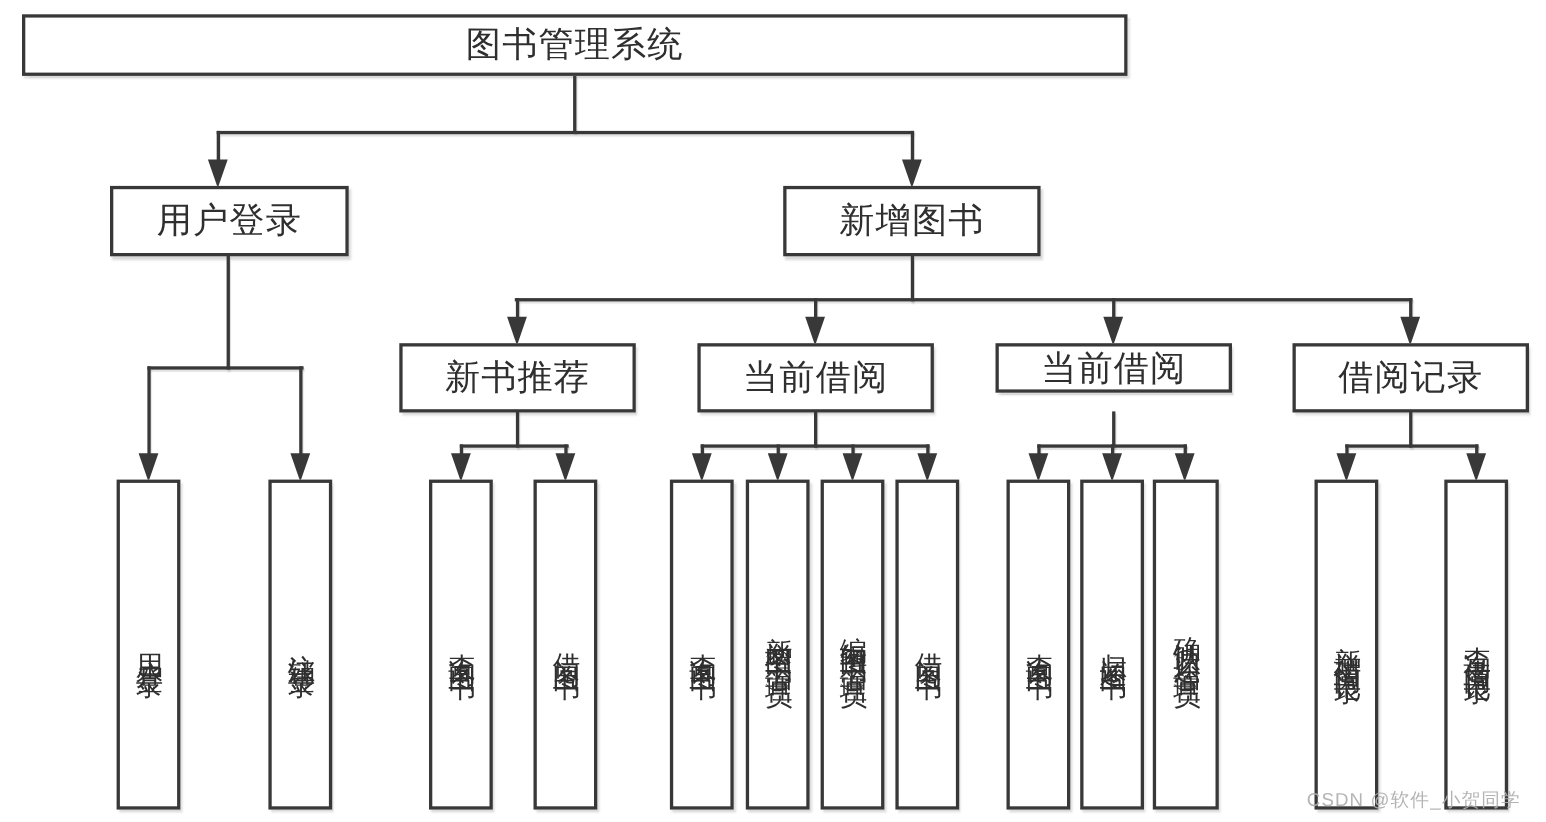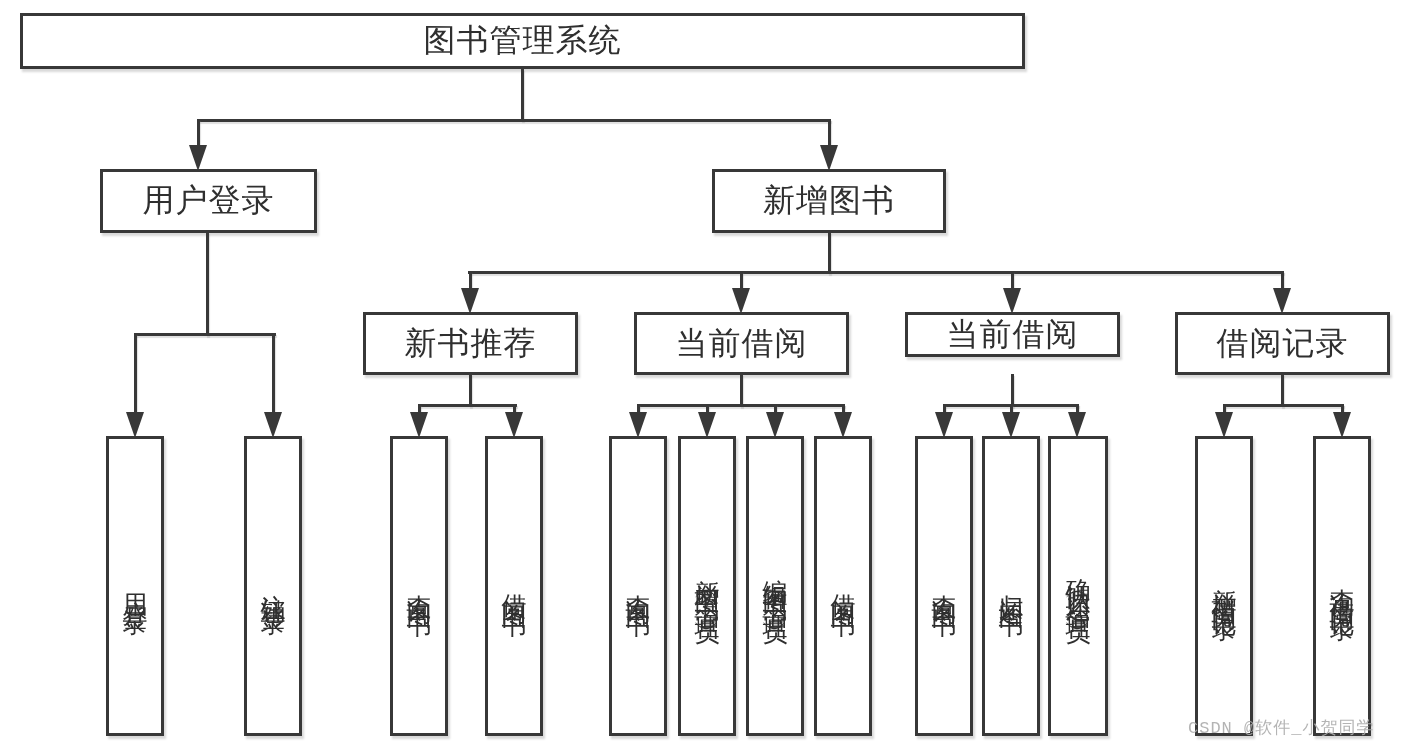--- a/index.html
+++ b/index.html
@@ -53,21 +53,20 @@
   }
   .watermark{
     position:absolute;
     left:1188px;top:716px;
     font-size:17px;
     color:var(--watermark);
     letter-spacing:1px;
     opacity:.92;
     z-index:5;
     white-space:nowrap;
-    font-family:Liberation Mono, monospace;
   }
 </style>
 </head>
 <body>
 
 <div id="canvas">
 
   <div class="box" style="left:20px;top:13px;width:1005px;height:56px;">
     <span class="lbl">图书管理系统</span>
   </div>

